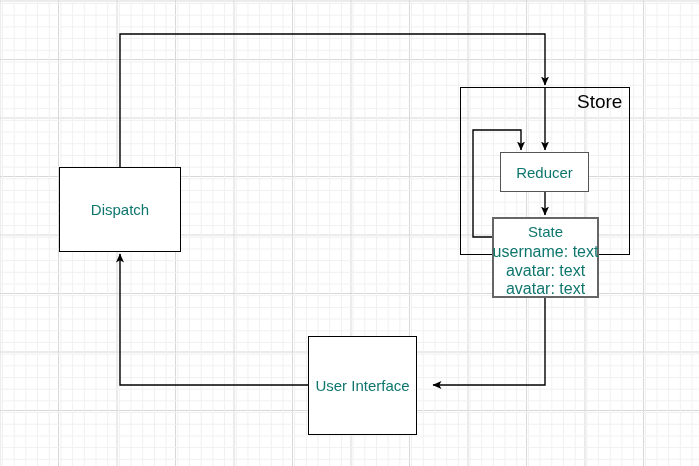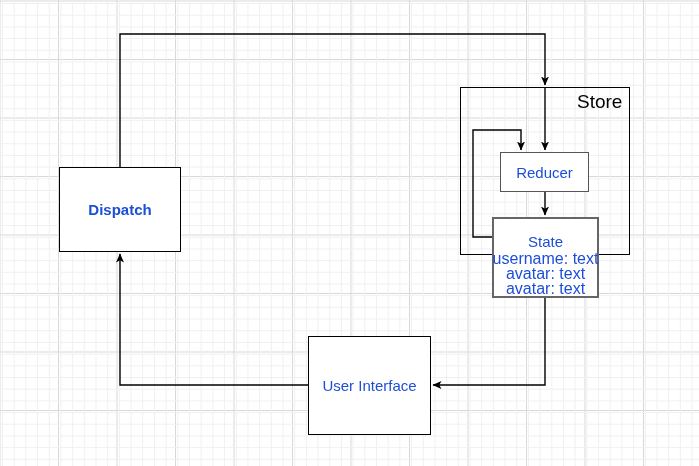--- a/index.html
+++ b/index.html
@@ -32,21 +32,21 @@
     font-family: "Liberation Sans", sans-serif;
   }
   .node {
     position: absolute;
     box-sizing: border-box;
     background: #ffffff;
     display: flex;
     align-items: center;
     justify-content: center;
     flex-direction: column;
-    color: #1d4ed8;
+    color: #0f766e;
   }
   .node-plain {
     border: 1.3px solid #000000;
   }
   .node-gray {
     border: 2px solid #666666;
   }
   .node-label {
     font-size: 15px;
     line-height: 19px;
@@ -73,41 +73,40 @@
     top: 91px;
     font-size: 19px;
     color: #000000;
     white-space: nowrap;
   }
   #dispatch-box {
     left: 59px;
     top: 167px;
     width: 122px;
     height: 85px;
-    font-weight: bold;
   }
   #reducer-box {
     left: 500px;
     top: 152px;
     width: 89px;
     height: 40px;
     border: 1.5px solid #555555;
   }
   #state-box {
     left: 492px;
     top: 217px;
     width: 107px;
     height: 81px;
-    justify-content: flex-end;
-    padding-top: 19px;
+    justify-content: space-between;
+    padding-top: 3px;
   }
   #ui-box {
     left: 308px;
     top: 336px;
-    width: 123px;
+    width: 109px;
     height: 99px;
   }
   svg.edges {
     position: absolute;
     left: 0;
     top: 0;
     width: 699px;
     height: 466px;
     pointer-events: none;
   }

